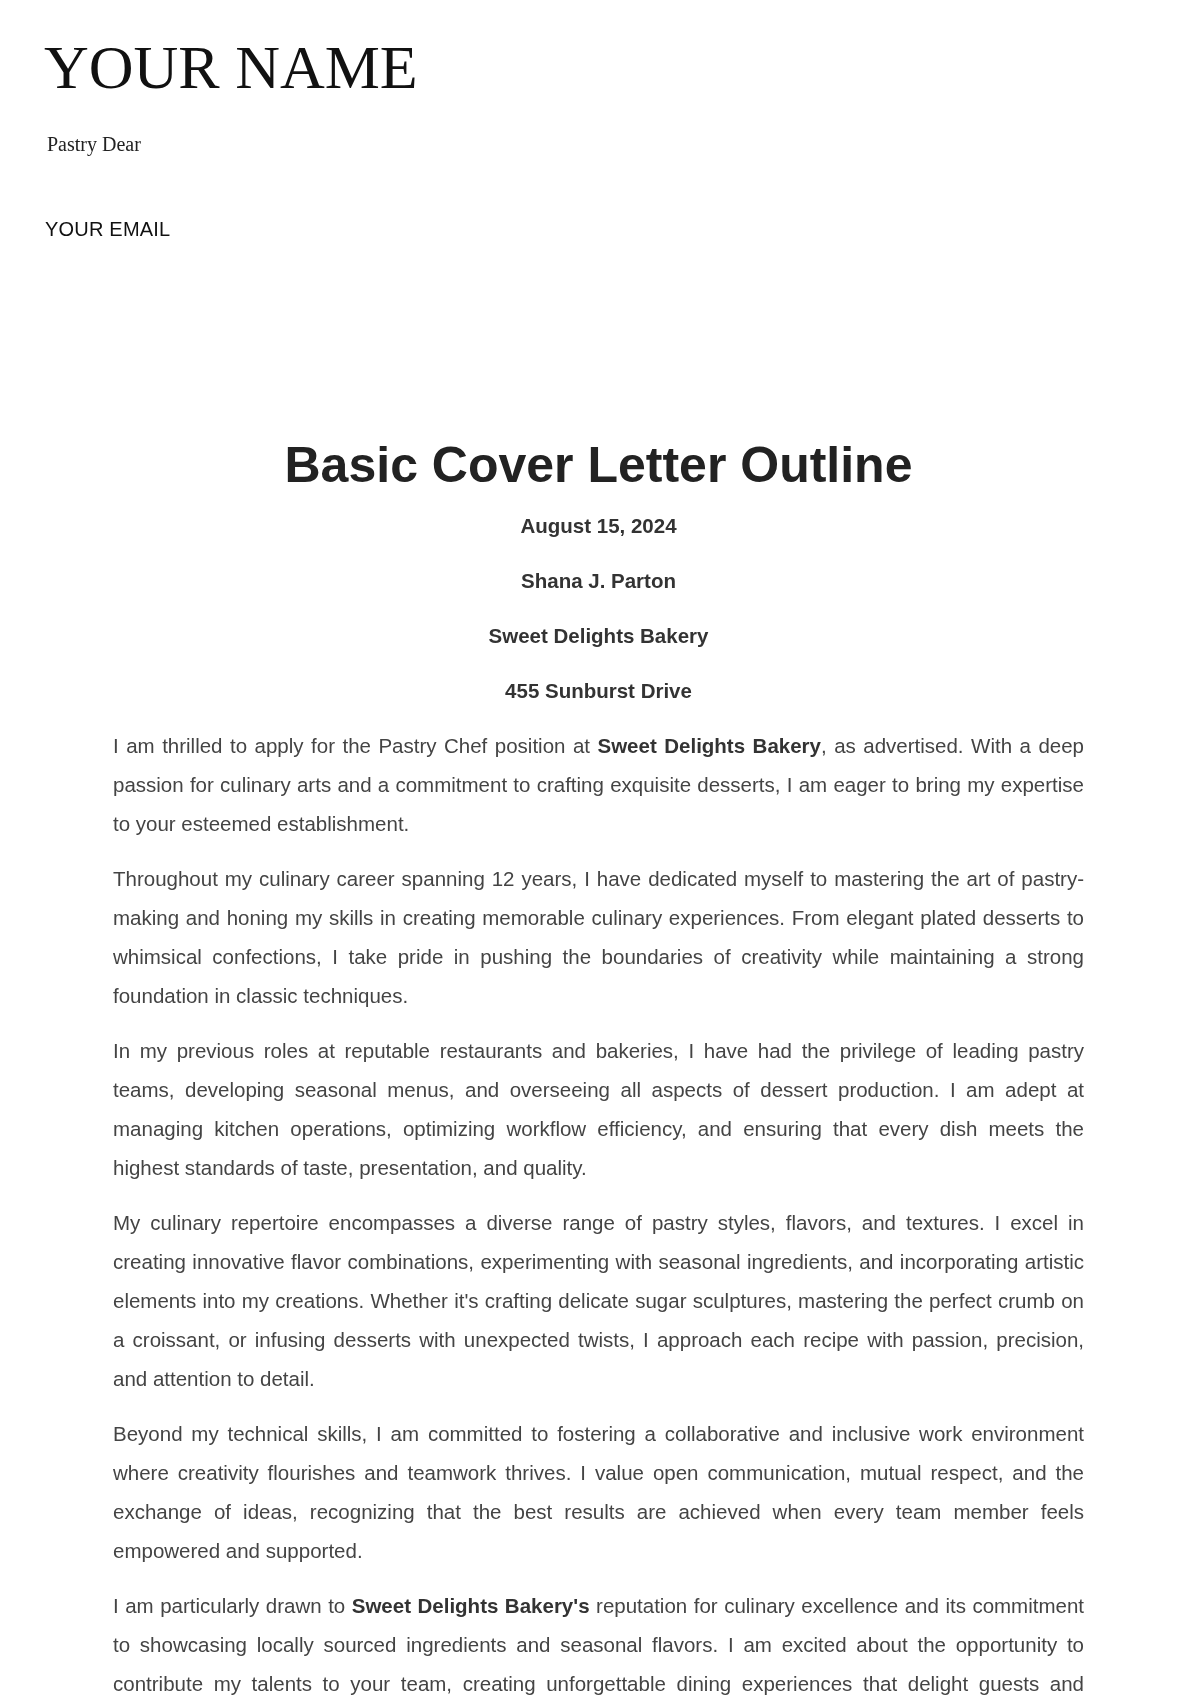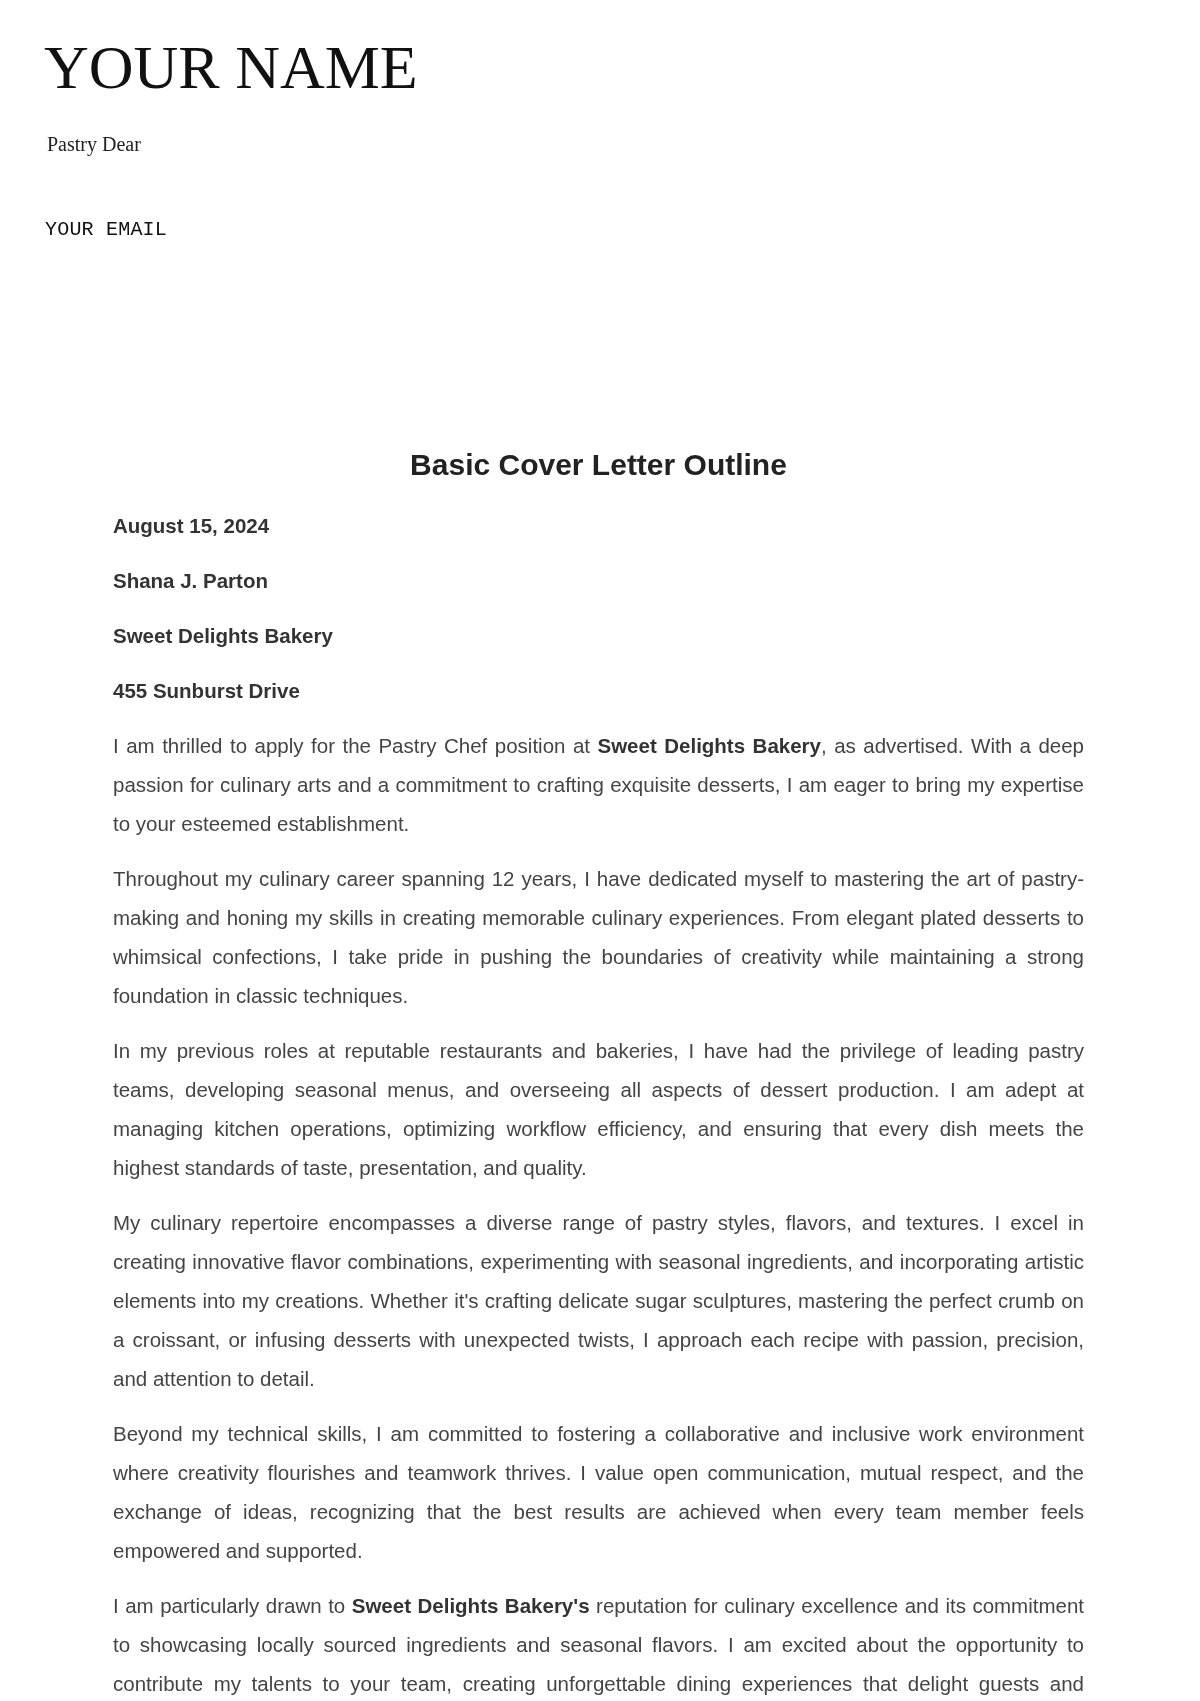--- a/index.html
+++ b/index.html
@@ -10,33 +10,33 @@
     font-size: 62px; font-weight: normal; color: #111; letter-spacing: 0px;
     margin: 0; line-height: 1.2;
   }
   .role {
     position: absolute; left: 47px; top: 133px;
     font-family: "Liberation Serif", serif;
     font-size: 20px; color: #222; margin: 0;
   }
   .email {
     position: absolute; left: 45px; top: 218px;
-    font-family: Liberation Mono, monospace;
+    font-family: Liberation Sans, sans-serif;
     font-size: 20px; color: #111; margin: 0; letter-spacing: 0.2px;
   }
   .letter {
     position: absolute; left: 97px; top: 440px; width: 1003px;
     font-family: "Liberation Sans", sans-serif;
     color: #444; font-size: 20.5px; line-height: 39px;
   }
   .title {
-    text-align: center; font-size: 30px; font-weight: bold; color: #222;
+    text-align: center; font-size: 50px; font-weight: bold; color: #222;
     margin: 0 0 4px 0; line-height: 50px;
   }
-  .line { margin: 16px; }
+  .line { margin: 16px; text-align: center; }
   .addr { font-weight: bold; color: #333; }
   p.para { margin: 16px; text-align: justify; }
   b { color: #333; }
 </style>
 </head>
 <body>
 
 <h1 class="name">YOUR NAME</h1>
 <div class="role">Pastry Dear</div>
 <div class="email">YOUR EMAIL</div>

